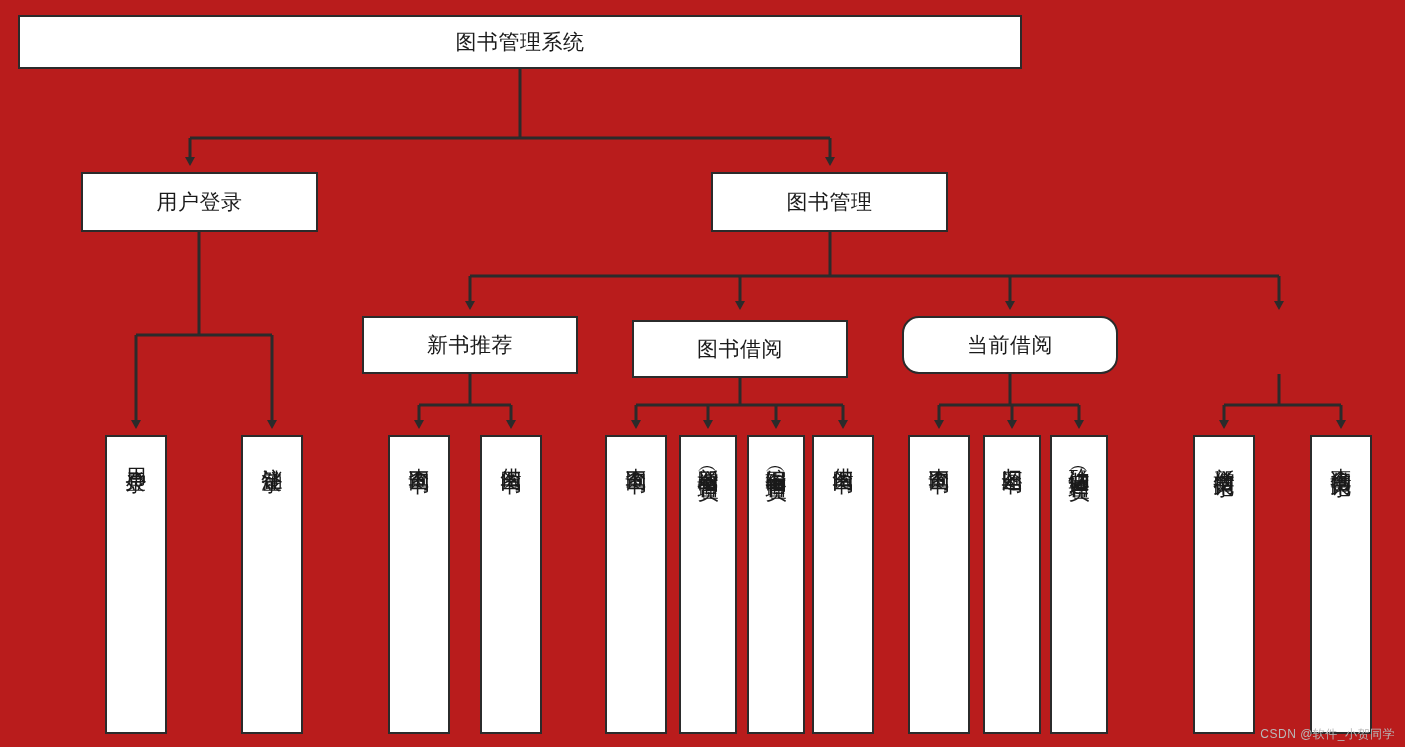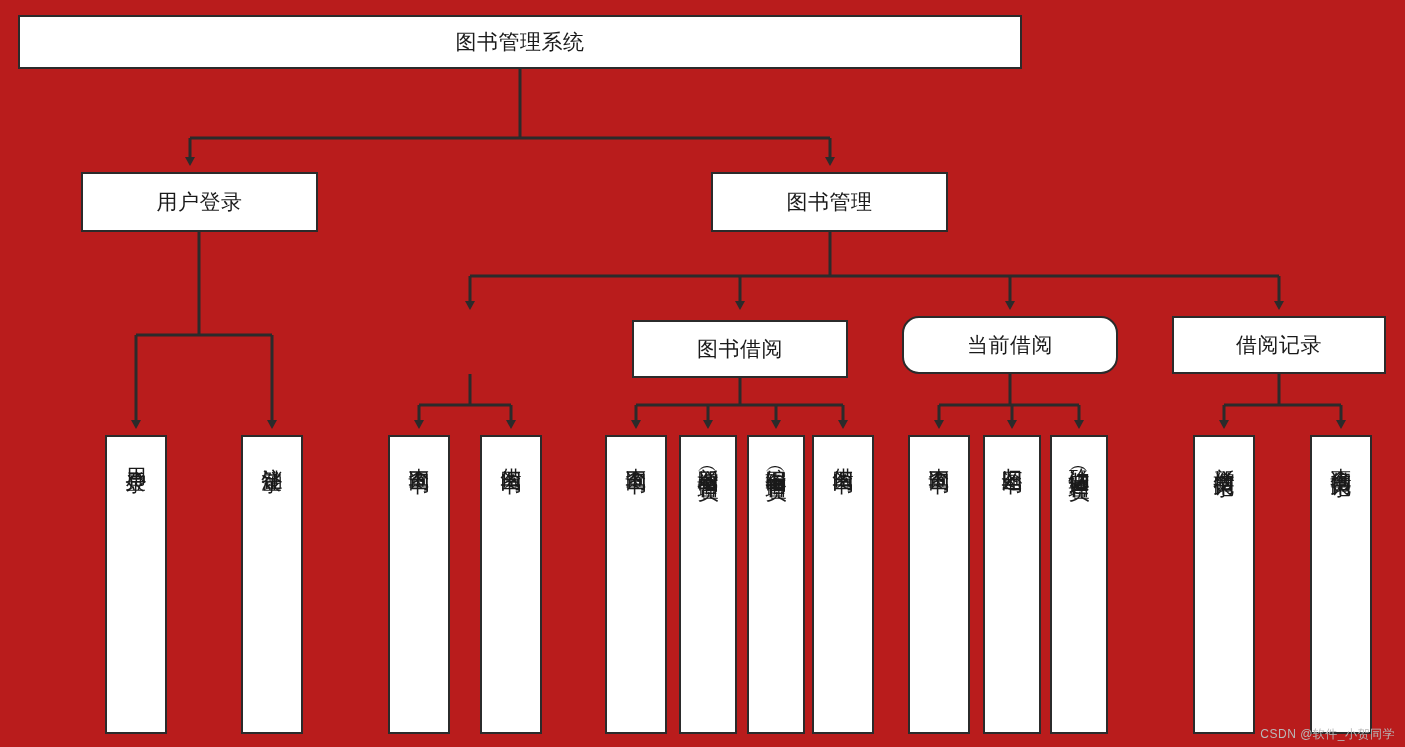--- a/index.html
+++ b/index.html
@@ -133,32 +133,32 @@
   </div>
 
   <div class="node horiz" style="left:81px; top:172px; width:237px; height:60px;">
     <span class="node-label">用户登录</span>
   </div>
 
   <div class="node horiz" style="left:711px; top:172px; width:237px; height:60px;">
     <span class="node-label">图书管理</span>
   </div>
 
+  <div class="node horiz" style="left:362px; top:316px; width:216px; height:58px;">
+    <span class="node-label">新书推荐</span>
+  </div>
 
   <div class="node horiz" style="left:632px; top:320px; width:216px; height:58px;">
     <span class="node-label">图书借阅</span>
   </div>
 
   <div class="node horiz" style="left:902px; top:316px; width:216px; height:58px;border-radius:17px;">
     <span class="node-label">当前借阅</span>
   </div>
 
-  <div class="node horiz" style="left:1172px; top:316px; width:214px; height:58px;">
-    <span class="node-label">借阅记录</span>
-  </div>
 
   <div class="node vert" style="left:105px; top:435px; width:62px; height:299px;">
     <span class="node-label">用户登录</span>
   </div>
 
   <div class="node vert" style="left:241px; top:435px; width:62px; height:299px;">
     <span class="node-label">注销登录</span>
   </div>
 
   <div class="node vert" style="left:388px; top:435px; width:62px; height:299px;">

